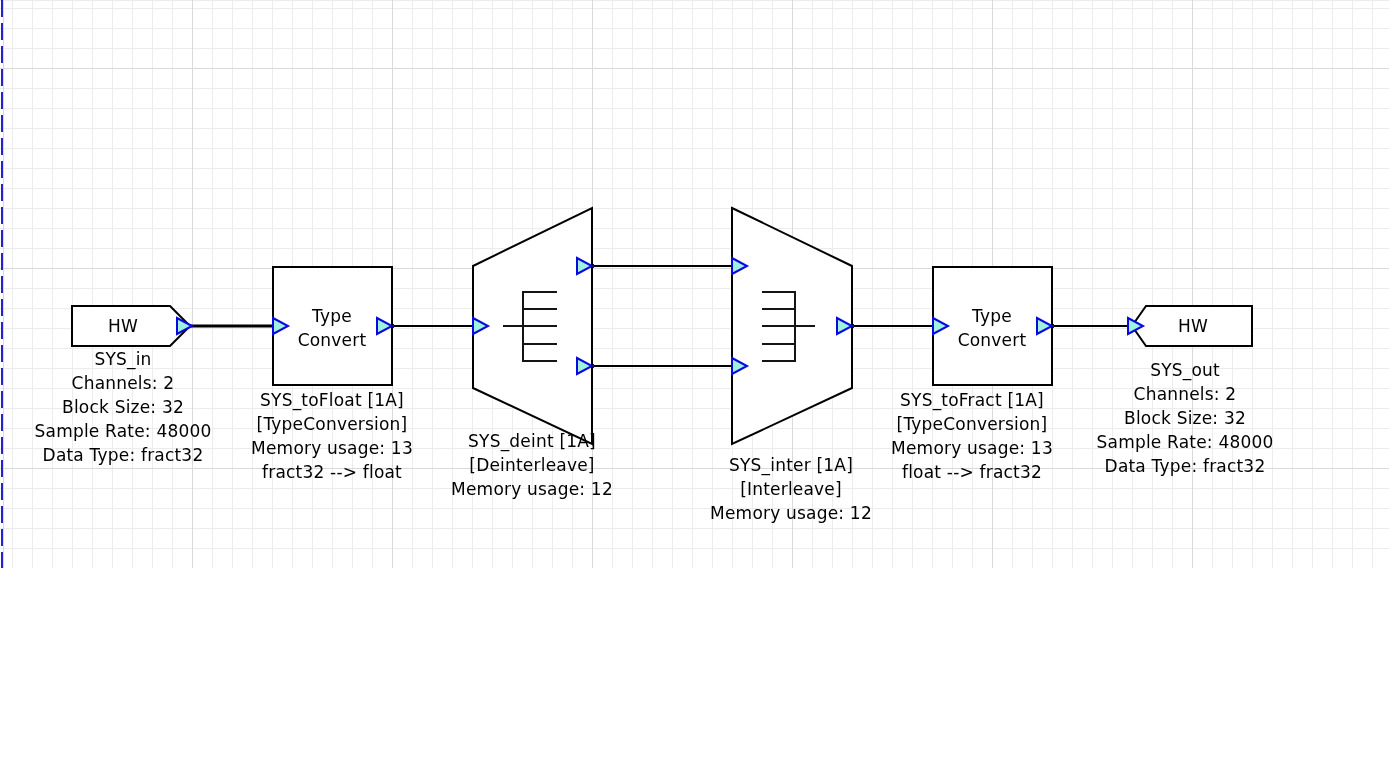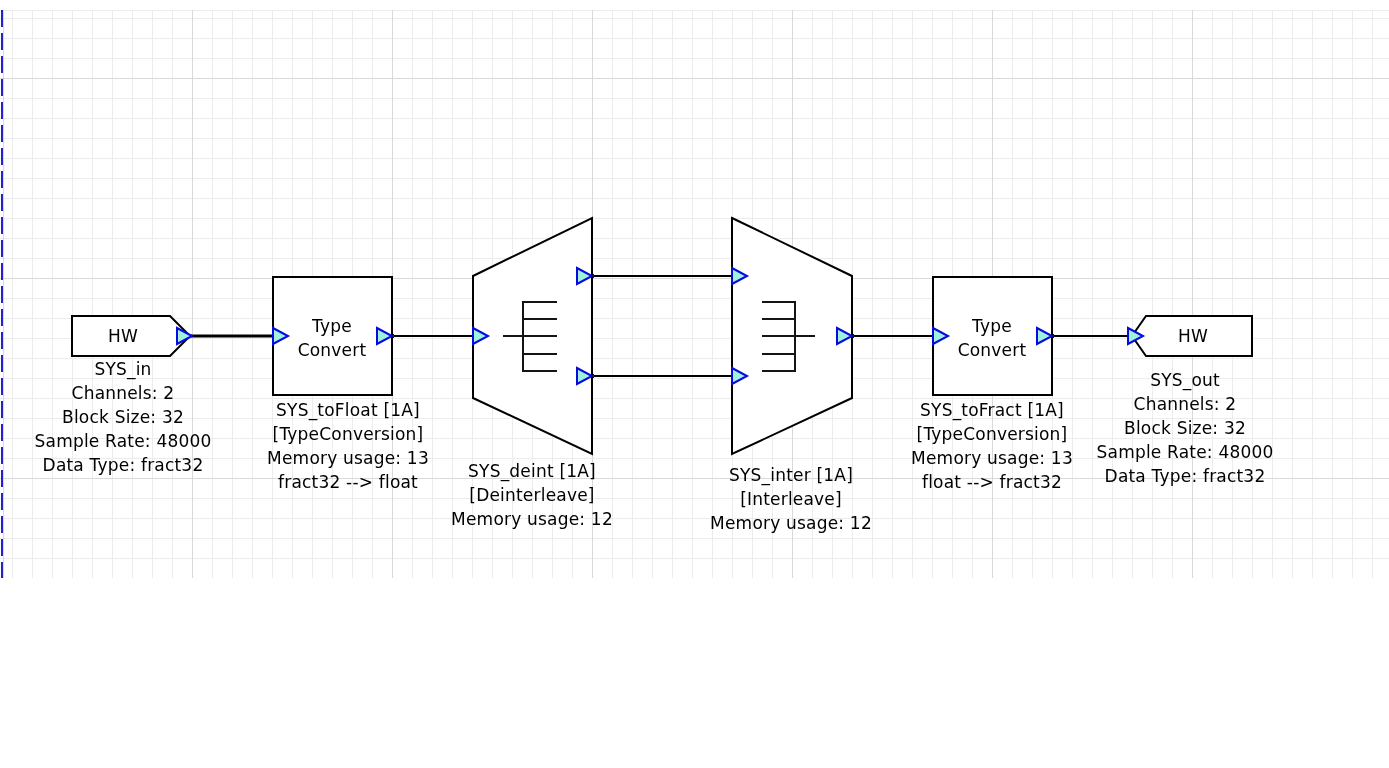--- a/index.html
+++ b/index.html
@@ -8,21 +8,20 @@
     width:1389px;height:568px;
     overflow:hidden;
     background-color:#ffffff;
     background-image:
       repeating-linear-gradient(to right, #d9d9d9 0 1px, transparent 1px 200px),
       repeating-linear-gradient(to bottom, #d9d9d9 0 1px, transparent 1px 200px),
       repeating-linear-gradient(to right, #ececec 0 1px, transparent 1px 20px),
       repeating-linear-gradient(to bottom, #ececec 0 1px, transparent 1px 20px);
     background-position: 192px 0, 0 68px, 12px 0, 0 8px;
     font-family:"DejaVu Sans","Liberation Sans",sans-serif;
-    margin-top:10px;
   }
   .page-guide{
     position:absolute;left:1px;top:0;width:2px;height:768px;
     background:repeating-linear-gradient(to bottom,#2323cd 0 17px,transparent 17px 23px);
   }
   svg.diagram{position:absolute;left:0;top:0;}
   .lbl{
     position:absolute;
     transform:translateX(-50%);
     text-align:center;
@@ -140,40 +139,40 @@
   <div class="lbl" style="left:1193px;top:314px;">HW</div>
 
   <div class="lbl" style="left:123px;top:347px;">
     <div>SYS_in</div>
     <div>Channels: 2</div>
     <div>Block Size: 32</div>
     <div>Sample Rate: 48000</div>
     <div>Data Type: fract32</div>
   </div>
 
-  <div class="lbl" style="left:348px;top:388px;">
+  <div class="lbl" style="left:332px;top:388px;">
     <div>SYS_toFloat [1A]</div>
     <div>[TypeConversion]</div>
     <div>Memory usage: 13</div>
     <div>fract32 --&gt; float</div>
   </div>
 
-  <div class="lbl" style="left:532px;top:449px;">
+  <div class="lbl" style="left:532px;top:429px;">
     <div>SYS_deint [1A]</div>
     <div>[Deinterleave]</div>
     <div>Memory usage: 12</div>
   </div>
 
   <div class="lbl" style="left:791px;top:453px;">
     <div>SYS_inter [1A]</div>
     <div>[Interleave]</div>
     <div>Memory usage: 12</div>
   </div>
 
-  <div class="lbl" style="left:992px;top:388px;">
+  <div class="lbl" style="left:972px;top:388px;">
     <div>SYS_toFract [1A]</div>
     <div>[TypeConversion]</div>
     <div>Memory usage: 13</div>
     <div>float --&gt; fract32</div>
   </div>
 
   <div class="lbl" style="left:1185px;top:358px;">
     <div>SYS_out</div>
     <div>Channels: 2</div>
     <div>Block Size: 32</div>

